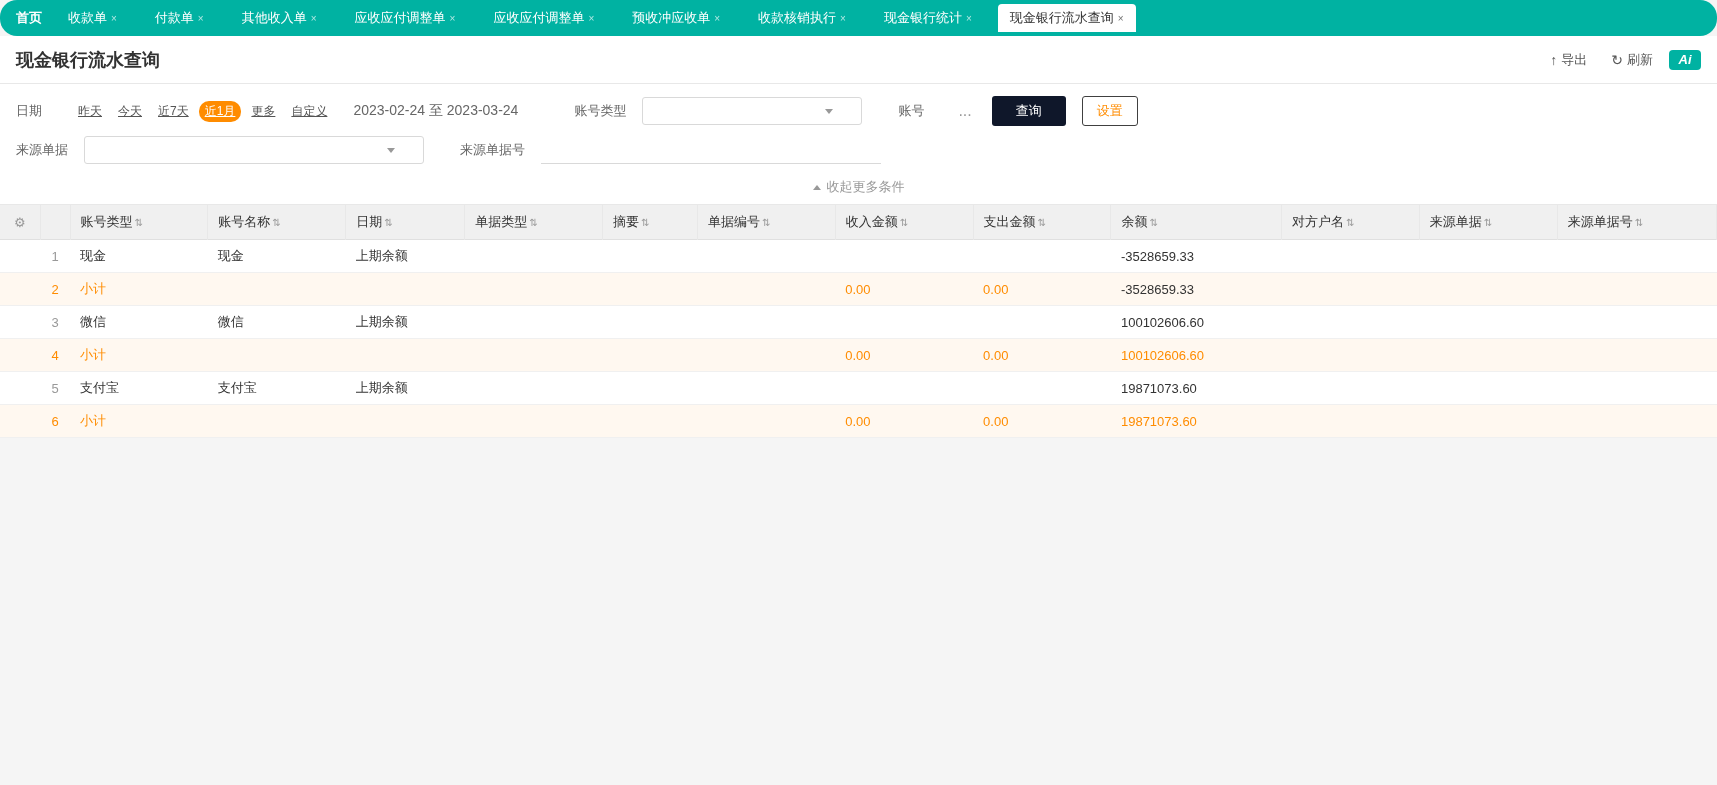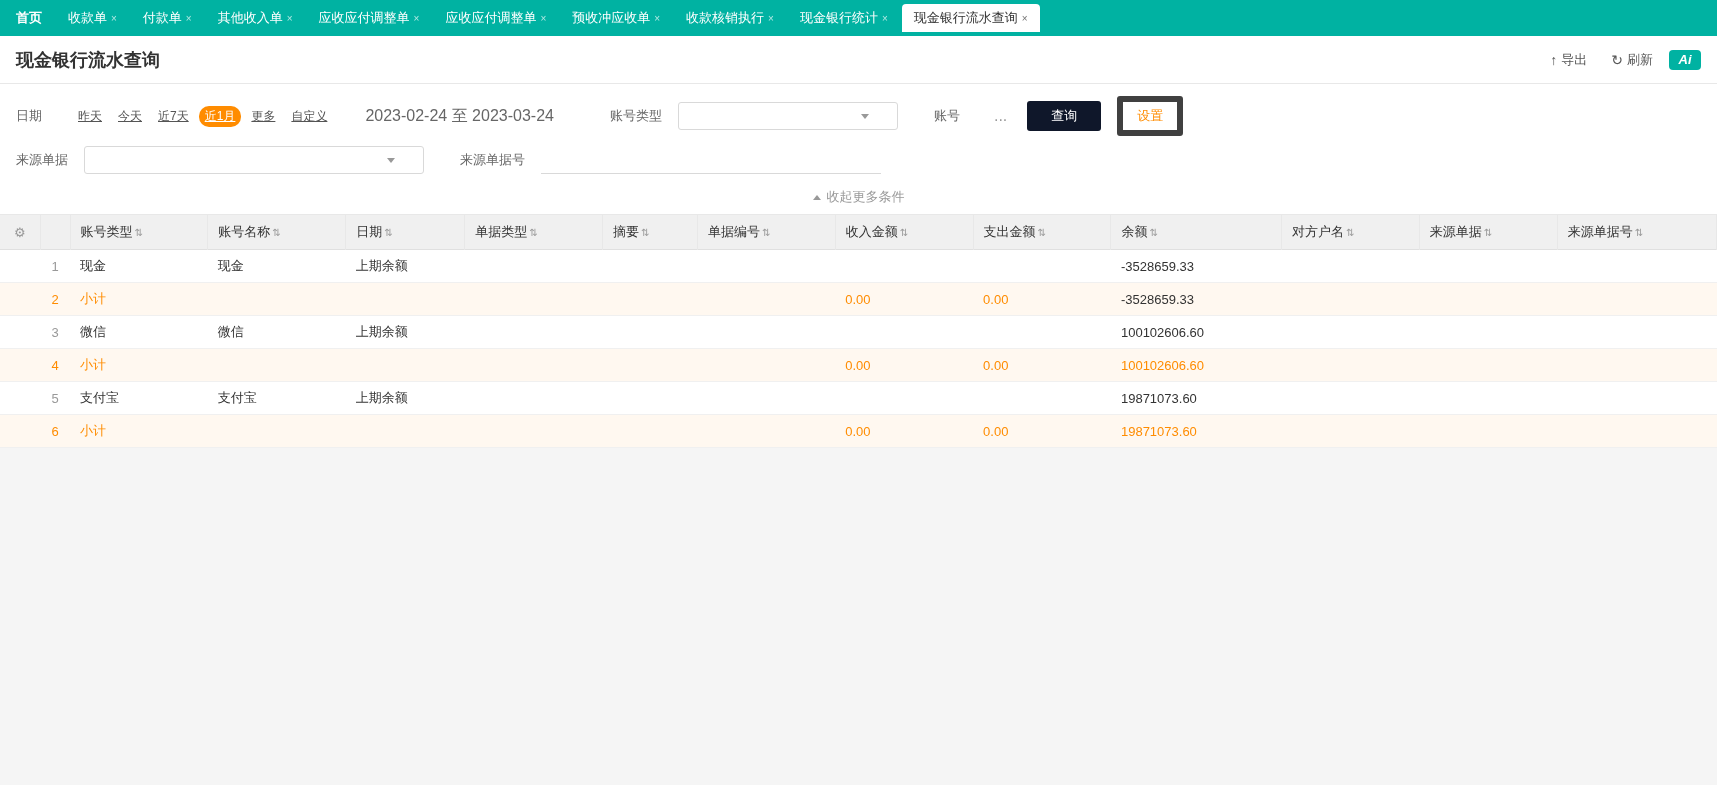--- a/index.html
+++ b/index.html
@@ -7,20 +7,21 @@
 
     
     .top-nav {
       background: #00b2a2;
       display: flex;
       align-items: center;
       height: 36px;
       padding: 0 4px;
       gap: 2px;
       overflow: hidden;
+      border-radius: 17px;
     }
     .nav-tab {
       display: flex;
       align-items: center;
       padding: 0 12px;
       height: 28px;
       border-radius: 4px 4px 0 0;
       color: #fff;
       cursor: pointer;
       white-space: nowrap;
@@ -54,21 +55,21 @@
     .filter-row {
       display: flex;
       align-items: center;
       gap: 16px;
       margin-bottom: 10px;
     }
     .filter-label { color: #666; white-space: nowrap; min-width: 40px; }
     .date-options { display: flex; align-items: center; gap: 4px; }
     .date-opt { color: #555; cursor: pointer; padding: 2px 6px; border-radius: 3px; font-size: 12px; text-decoration: underline; }
     .date-opt.active { background: #ff8c00; color: #fff; border-radius: 10px; }
-    .date-range { color: #666; font-size: 16px; margin-left: 16px; }
+    .date-range { color: #666; font-size: 14px; margin-left: 4px; }
     .filter-select {
       border: 1px solid #d9d9d9;
       border-radius: 3px;
       padding: 4px 28px 4px 8px;
       min-width: 200px;
       height: 28px;
       background: #fff;
       color: #333;
       cursor: pointer;
       position: relative;
@@ -91,21 +92,21 @@
       color: #fff;
       border: none;
       border-radius: 3px;
       padding: 6px 24px;
       cursor: pointer;
       font-size: 13px;
     }
     .btn-settings {
       background: #fff;
       color: #ff8c00;
-      border: 6px solid #404040;
+      border: 1px solid #404040;
       border-radius: 3px;
       padding: 5px 14px;
       cursor: pointer;
       font-size: 13px;
       text-align: right;
     }
     .collapse-bar {
       display: flex;
       justify-content: center;
       align-items: center;
@@ -157,21 +158,21 @@
     .chevron-up { display: inline-block; width: 0; height: 0; border-left: 4px solid transparent; border-right: 4px solid transparent; border-bottom: 5px solid #999; vertical-align: middle; margin-right: 2px; }
   </style>
 </head>
 <body>
 
 <div class="top-nav">
   <div class="nav-tab home">
     <span>首页</span>
   </div>
 
-  <div id="nav-tabs-container" style="display:flex;gap:2px;align-items:center;text-align:right;">
+  <div id="nav-tabs-container" style="display:flex;gap:14px;align-items:center;text-align:right;">
       <div class="nav-tab">
         <span>收款单</span>
         <span class="close-x">×</span>
       </div>
       <div class="nav-tab">
         <span>付款单</span>
         <span class="close-x">×</span>
       </div>
       <div class="nav-tab">
         <span>其他收入单</span>

